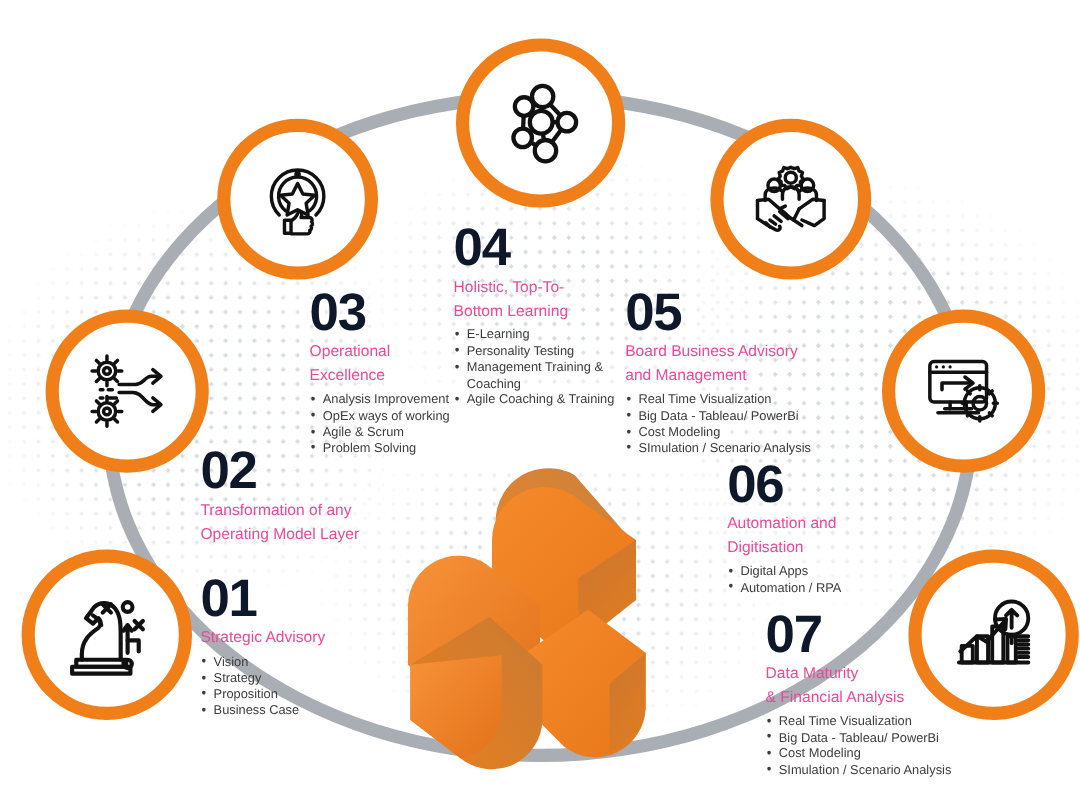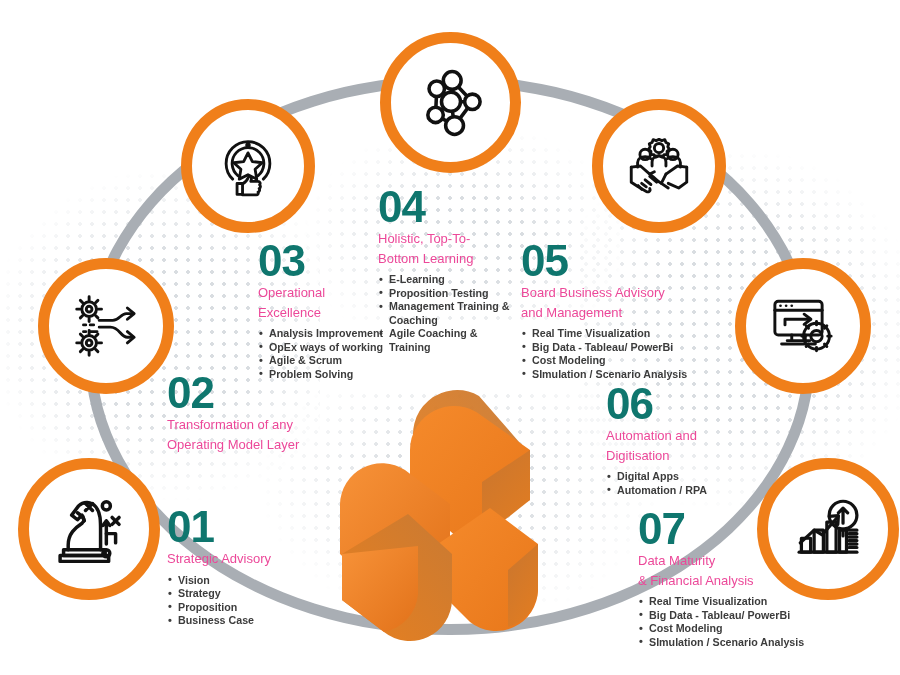--- a/index.html
+++ b/index.html
@@ -49,31 +49,31 @@
     display:flex;align-items:center;justify-content:center;
   }
   .node svg{display:block;}
 
   
   .logo{position:absolute;left:330px;top:378px;width:245px;height:280px;}
 
   
   .block{position:absolute;}
   .num{
-    font-size:44px;line-height:42px;font-weight:bold;color:#0f766e;
+    font-size:44px;line-height:42px;font-weight:bold;color:#0f172a;
     letter-spacing:-1px;margin:0 0 1px 0;
   }
   .title{
     font-size:13px;line-height:19.5px;color:#ec4899;margin:0 0 5px 0;
     font-weight:normal;
   }
   ul.bullets{margin:0;padding:0;list-style:none;}
   ul.bullets li{
     font-size:10.7px;line-height:13.6px;color:#3c3c3c;
-    padding-left:11px;position:relative;white-space:pre-line;font-weight:bold;
+    padding-left:11px;position:relative;white-space:pre-line;
   }
   ul.bullets li:before{
     content:"\2022";position:absolute;left:1px;top:-0.5px;color:#3c3c3c;font-size:11px;
   }
 </style>
 </head>
 <body>
 
 <div id="stage">
 
@@ -259,21 +259,21 @@
       <li>Problem Solving</li>
     </ul>
   </div>
 
   <div class="block" style="left:378px;top:186px;width:140px;">
     <div class="num">04</div>
     <div class="title" style="white-space:pre-line;">Holistic, Top-To-
 Bottom Learning</div>
     <ul class="bullets">
       <li>E-Learning</li>
-      <li>Proposition Testing</li>
+      <li>Personality Testing</li>
       <li>Management Training &amp;
 Coaching</li>
       <li>Agile Coaching &amp; Training</li>
     </ul>
   </div>
 
   <div class="block" style="left:521px;top:240px;width:200px;">
     <div class="num">05</div>
     <div class="title" style="white-space:pre-line;">Board Business Advisory
 and Management</div>
@@ -284,21 +284,21 @@
       <li>SImulation / Scenario Analysis</li>
     </ul>
   </div>
 
   <div class="block" style="left:167px;top:372px;width:200px;">
     <div class="num">02</div>
     <div class="title" style="white-space:pre-line;">Transformation of any
 Operating Model Layer</div>
   </div>
 
-  <div class="block" style="left:167px;top:506px;width:190px;">
+  <div class="block" style="left:167px;top:478px;width:190px;">
     <div class="num">01</div>
     <div class="title" style="white-space:pre-line;">Strategic Advisory</div>
     <ul class="bullets">
       <li>Vision</li>
       <li>Strategy</li>
       <li>Proposition</li>
       <li>Business Case</li>
     </ul>
   </div>
 

